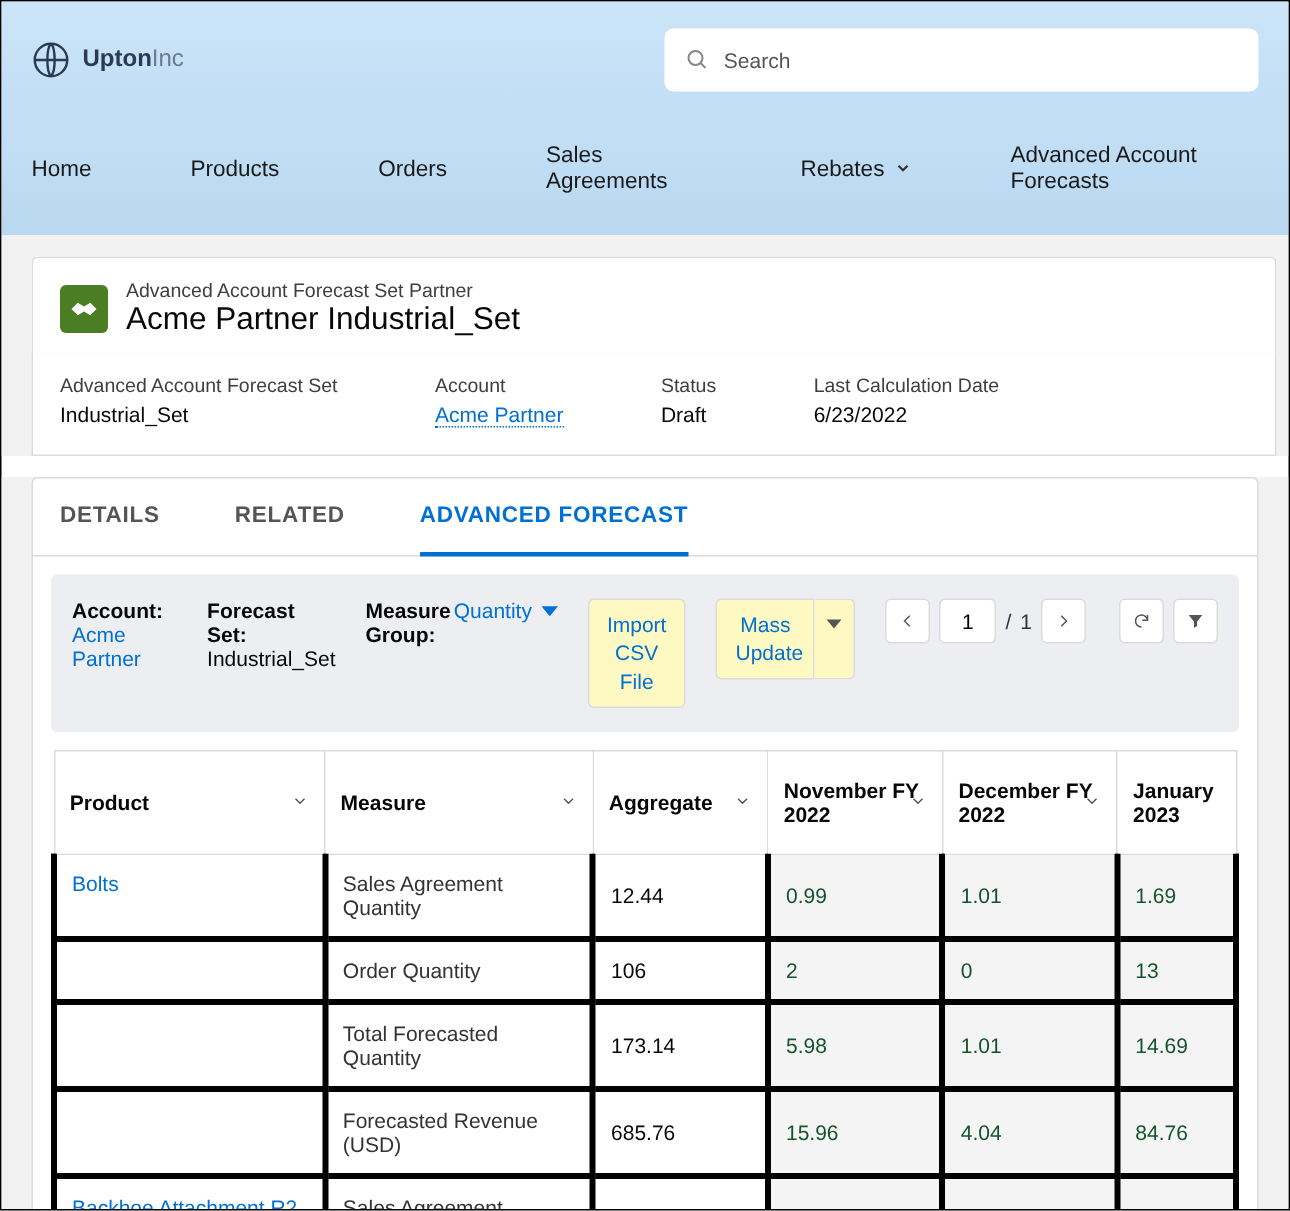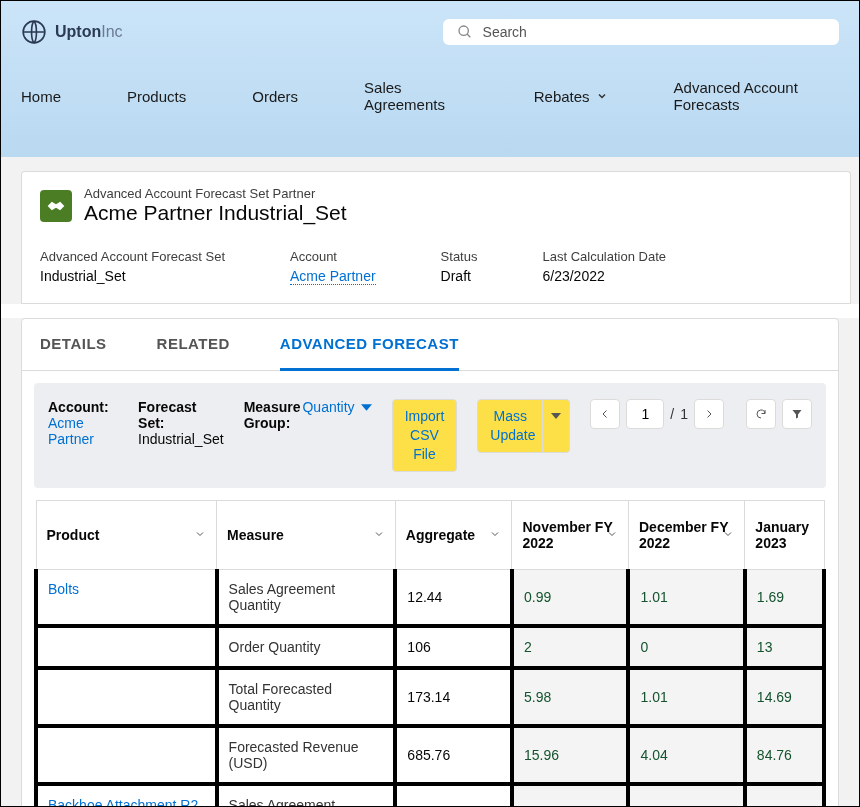--- a/index.html
+++ b/index.html
@@ -6,21 +6,21 @@
   body { background: #fff; width: 860px; height: 807px; overflow: hidden; border: 1px solid #000; }
 
   
   .banner { background: linear-gradient(#cbe4f8, #b9d9f1); height: 156px; }
   .banner-top { display:flex; align-items:center; padding:18px 20px 0 20px; gap:30px; }
   .brand { display:flex; align-items:center; gap:8px; color:#2a3a52; font-weight:600; }
   .brand svg { width:26px; height:26px; }
   .brand-name { font-size:16px; }
   .brand-name .sub { font-weight:400; color:#6a7a92; }
   .search { flex:1; margin-left:290px; }
-  .search-box { background:#fff; border-radius:6px; height:26px; display:flex; align-items:center; padding:0 14px; gap:10px; }
+  .search-box { background:#fff; border-radius:6px; height:42px; display:flex; align-items:center; padding:0 14px; gap:10px; }
   .search-box svg { width:16px; height:16px; stroke:#888; fill:none; }
   .search-ph { color:#555; font-size:14px; }
 
   .nav { display:flex; padding:34px 20px 0 20px; gap:66px; font-size:15px; color:#1a1a1a; }
   .nav-item { cursor:pointer; display:flex; align-items:center; gap:6px; }
   .nav-item svg { width:12px; height:12px; }
 
   
   .rec-head { background:#f3f2f2; padding:14px 8px 0 20px; }
   .rec-title-row { display:flex; align-items:center; gap:12px; background:#fff; padding:14px 18px 10px 18px; border-radius:4px 4px 0 0; border:1px solid #dddbda; border-bottom:none; }
@@ -42,21 +42,21 @@
 
   
   .filter-bar { background:#eceef1; margin:12px; border-radius:4px; padding:16px 14px; display:flex; align-items:flex-start; gap:20px; font-size:14px; }
   .fb-block { max-width:110px; }
   .fb-block .lbl { font-weight:700; color:#080707; }
   .fb-block .val { color:#080707; }
   .fb-block .val.link { color:#0070d2; cursor:pointer; }
   .mg-picker { color:#0070d2; display:flex; align-items:center; gap:6px; cursor:pointer; }
   .mg-picker svg { width:11px; height:11px; fill:#0070d2; }
 
-  .btn { background:#fde047; border:1px solid #dddbda; border-radius:4px; padding:7px 12px; color:#0070d2; font-size:14px; cursor:pointer; line-height:1.35; text-align:center; }
+  .btn { background:#fef9c3; border:1px solid #dddbda; border-radius:4px; padding:7px 12px; color:#0070d2; font-size:14px; cursor:pointer; line-height:1.35; text-align:center; }
   .btn.split-caret { padding:7px 8px; color:#555; }
   .pager { display:flex; align-items:center; gap:6px; margin-left:auto; }
   .icon-btn { width:30px; height:30px; background:#fff; border:1px solid #dddbda; border-radius:4px; display:flex; align-items:center; justify-content:center; cursor:pointer; }
   .icon-btn svg { width:12px; height:12px; stroke:#555; fill:none; stroke-width:2; }
   .page-num { width:38px; height:30px; background:#fff; border:1px solid #dddbda; border-radius:4px; text-align:center; font-size:14px; }
   .page-of { font-size:14px; color:#333; }
   .icon-btn.filled svg { fill:#555; stroke:none; }
 
   
   .table-wrap { overflow:hidden; padding:0 12px 0 12px; }

